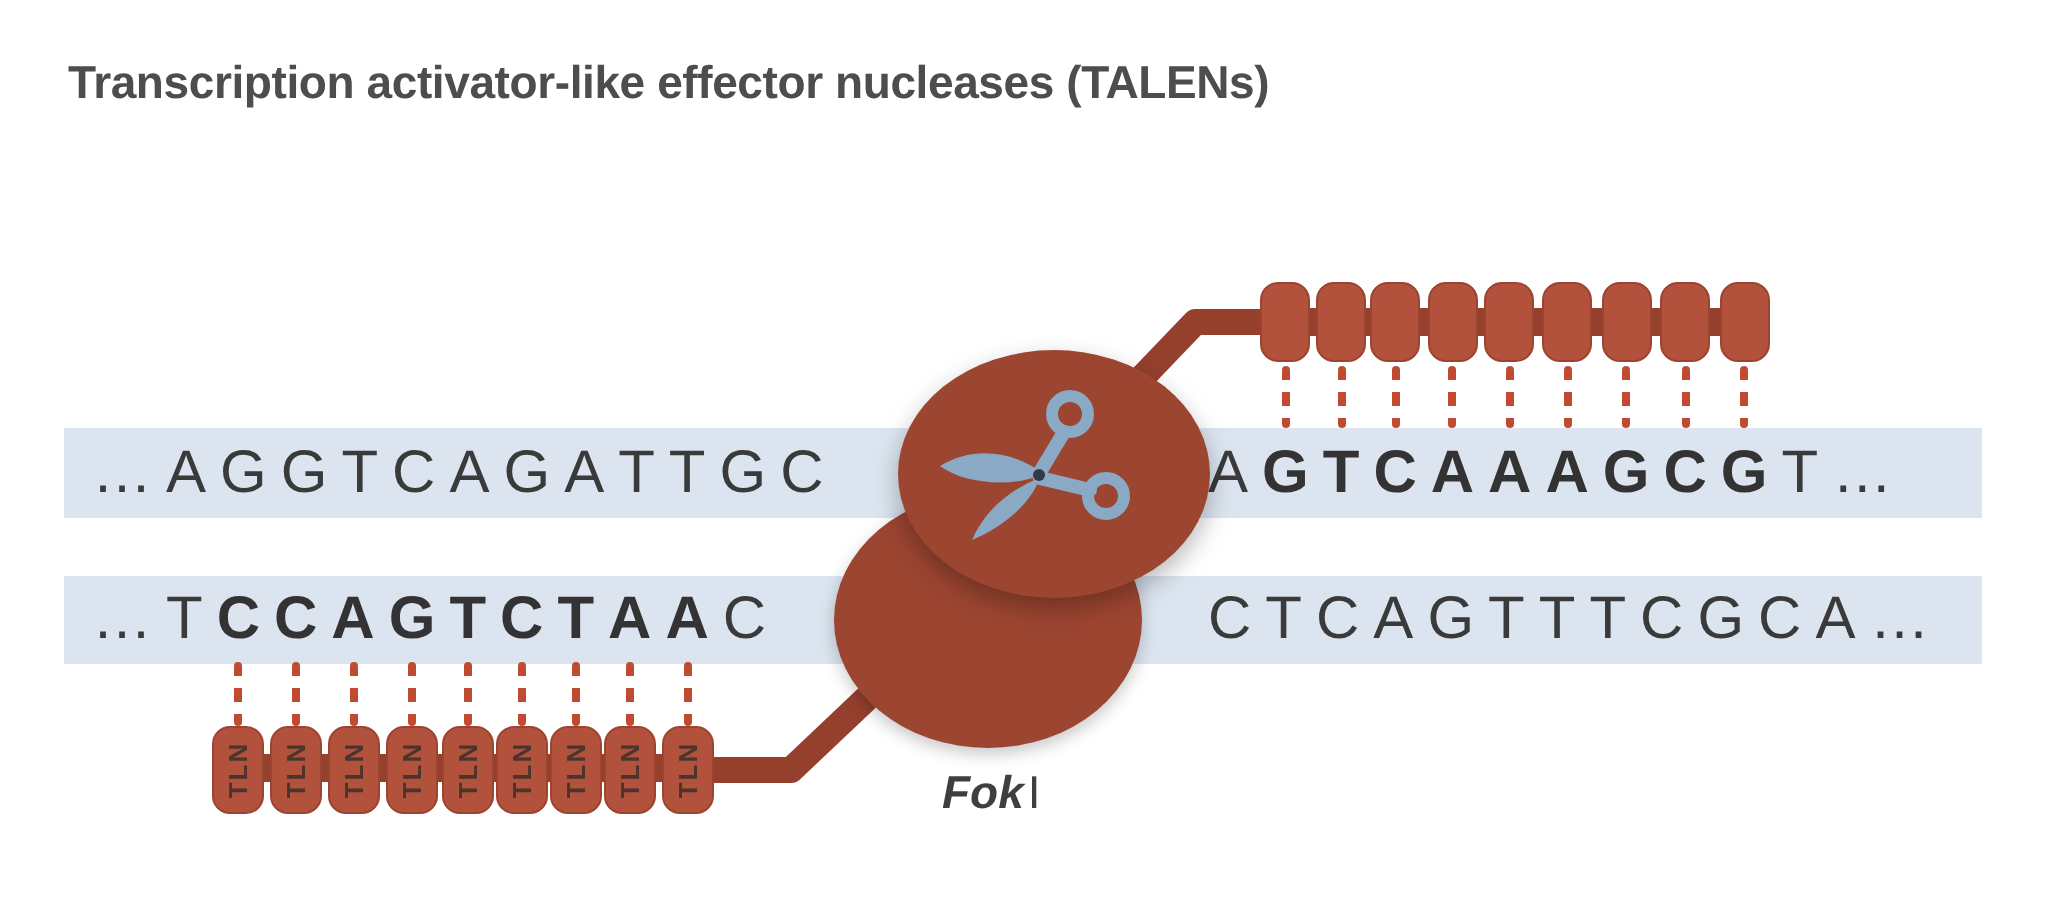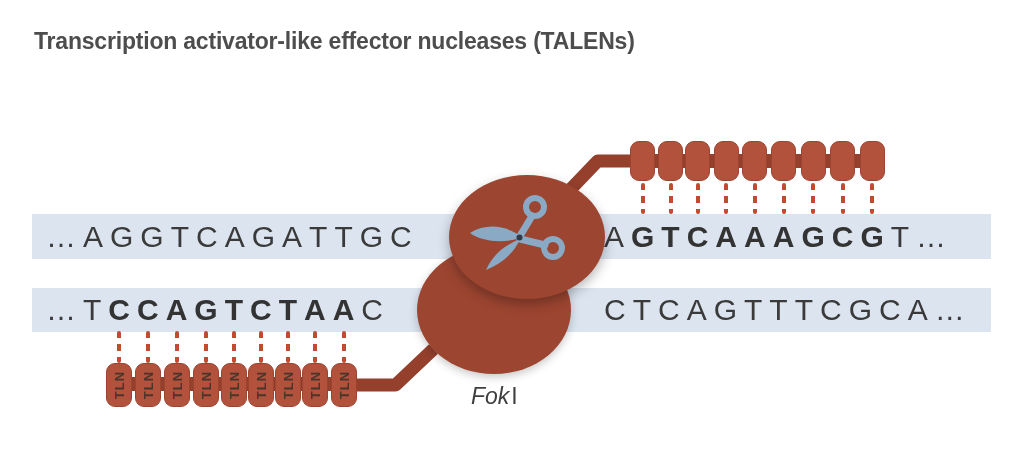--- a/index.html
+++ b/index.html
@@ -46,21 +46,21 @@
   .ellipse{position:absolute; border-radius:50%; background:var(--ellipse);}
   #ellipse-bottom{left:417px; top:246px; width:154px; height:128px; z-index:7;
     filter:drop-shadow(0 3px 4px rgba(0,0,0,0.22));}
   #ellipse-top{left:449px; top:175px; width:156px; height:124px; z-index:8;
     filter:drop-shadow(0 5px 6px rgba(0,0,0,0.28));}
   #scissors{position:absolute; left:462px; top:192px; z-index:9;}
   .enzyme{
     position:absolute; left:471px; top:383px; z-index:9;
     font-size:23px; color:#3f3f3f; white-space:nowrap;
   }
-  .enzyme .it{font-style:italic; font-weight:400;}
+  .enzyme .it{font-style:italic; font-weight:700;}
   .enzyme .rg{font-style:normal; font-weight:400; padding-left:2px;}
 </style>
 </head>
 <body>
 
 <div id="canvas">
 
   <div class="title">Transcription activator-like effector nucleases (TALENs)</div>
 
   <div class="band" id="band-top"></div>

